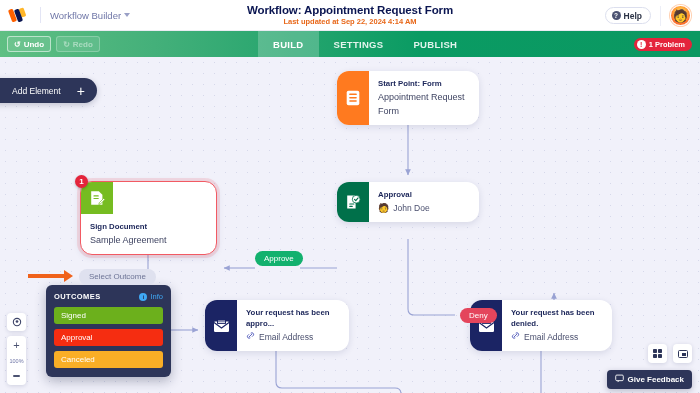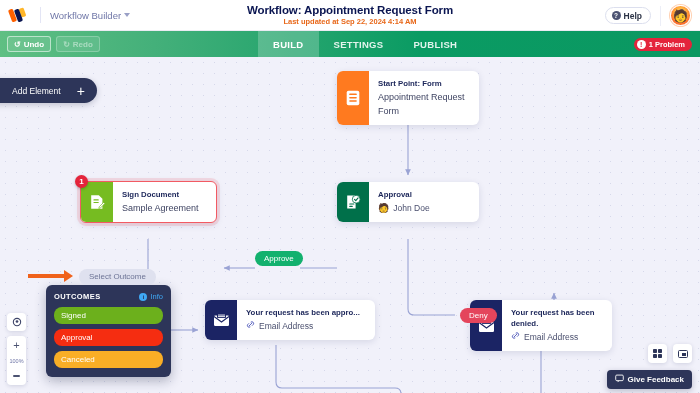--- a/index.html
+++ b/index.html
@@ -89,35 +89,35 @@
   .add-element {
     position: absolute; top: 21px; left: -14px; z-index: 20;
     background: #2d3559; border-radius: 16px; height: 25px;
     display: flex; align-items: center; padding: 0 12px 0 26px; gap: 16px;
     box-shadow: 0 2px 6px rgba(20,25,60,0.22);
   }
   .add-element .ae-label { color: #fff; font-size: 8.5px; font-weight: normal; }
   .ae-plus { color: #fff; font-size: 14px; line-height: 10px; font-weight: 300; }
 
   
-  .node { position: absolute; display: flex; background: #fff; border-radius: 6px;
+  .node { position: absolute; display: flex; background: #fff; border-radius: 12px;
           box-shadow: 0 2px 7px rgba(30,40,90,0.13); overflow: hidden; z-index: 12; }
   .node .ico { width: 32px; display: flex; align-items: center; justify-content: center; flex: 0 0 32px; }
   .node .body { padding: 7px 11px 7px 9px; display: flex; flex-direction: column; justify-content: center; }
   .node .t1 { font-size: 7.8px; font-weight: bold; color: #1b2559; line-height: 11px; }
   .node .t2 { font-size: 9px; color: #3f4462; line-height: 14px; margin-top: 1px; display: flex; align-items: center; gap: 4px; }
   .node .t2 .sm { font-size: 8.5px; color: #4a4f6e; }
 
   #node-start { left: 337px; top: 14px; width: 142px; }
   #node-start .ico { background: #ff7a1f; }
-  #node-sign { left: 80px; top: 124px; width: 137px; border: 1.5px solid #f25a63; box-shadow: 0 0 0 3px rgba(242,90,99,0.16), 0 2px 7px rgba(30,40,90,0.13); }
+  #node-sign { left: 80px; top: 124px; width: 137px; border: 1.5px solid #f25a63; box-shadow: 0 0 0 3px rgba(242,90,99,0.16), 0 2px 7px rgba(30,40,90,0.13); flex-direction: column; }
   #node-sign .ico { background: #76bc21; }
   #node-approval { left: 337px; top: 125px; width: 142px; }
   #node-approval .ico { background: #00704a; }
-  #node-mail1 { left: 205px; top: 243px; width: 170px; }
+  #node-mail1 { left: 205px; top: 243px; width: 144px; }
   #node-mail1 .ico { background: #1b2464; }
   #node-mail2 { left: 470px; top: 243px; width: 142px; }
   #node-mail2 .ico { background: #1b2464; }
 
   .err-badge {
     position: absolute; left: 75px; top: 118px; width: 13px; height: 13px; border-radius: 50%;
     background: #e4243b; color: #fff; font-size: 8px; font-weight: bold; text-align: center;
     line-height: 13px; z-index: 16; box-shadow: 0 1px 3px rgba(0,0,0,0.25);
   }
 
@@ -140,21 +140,21 @@
   .outcomes {
     position: absolute; left: 46px; top: 228px; width: 125px; z-index: 21;
     background: #2d3559; border-radius: 6px; padding: 7px 8px 9px 8px;
     box-shadow: 0 4px 12px rgba(20,25,60,0.3);
   }
   .outcomes-head { display: flex; align-items: center; justify-content: space-between; margin-bottom: 6px; }
   .outcomes-title { font-size: 7.5px; color: #fff; font-weight: bold; letter-spacing: 0.4px; }
   .outcomes-info { font-size: 7.5px; color: #3fa9f5; display: flex; align-items: center; gap: 3px; }
   .oi-ico { width: 8px; height: 8px; border-radius: 50%; background: #3fa9f5; color: #2d3559;
             font-size: 6px; line-height: 8px; text-align: center; font-weight: bold; }
-  .outcome-row { border-radius: 8px; font-size: 8px; color: #fff; padding: 4px 7px; margin-bottom: 5px; }
+  .outcome-row { border-radius: 3px; font-size: 8px; color: #fff; padding: 4px 7px; margin-bottom: 5px; }
   .outcome-row:last-child { margin-bottom: 0; }
 
   
   .zoom-stack { position: absolute; left: 7px; bottom: 8px; z-index: 25; display: flex; flex-direction: column; gap: 5px; }
   .zoom-box { background: #fff; border-radius: 4px; box-shadow: 0 1px 4px rgba(30,40,90,0.16);
               width: 19px; display: flex; flex-direction: column; align-items: center; }
   .zb-btn { height: 18px; width: 19px; display: flex; align-items: center; justify-content: center;
             color: #4c5372; font-size: 11px; }
   .zoom-pct { font-size: 5.5px; color: #6f76a7; height: 13px; display: flex; align-items: center; justify-content: center; }
   .dash { width: 7px; height: 1.4px; background: #4c5372; border-radius: 1px; }

